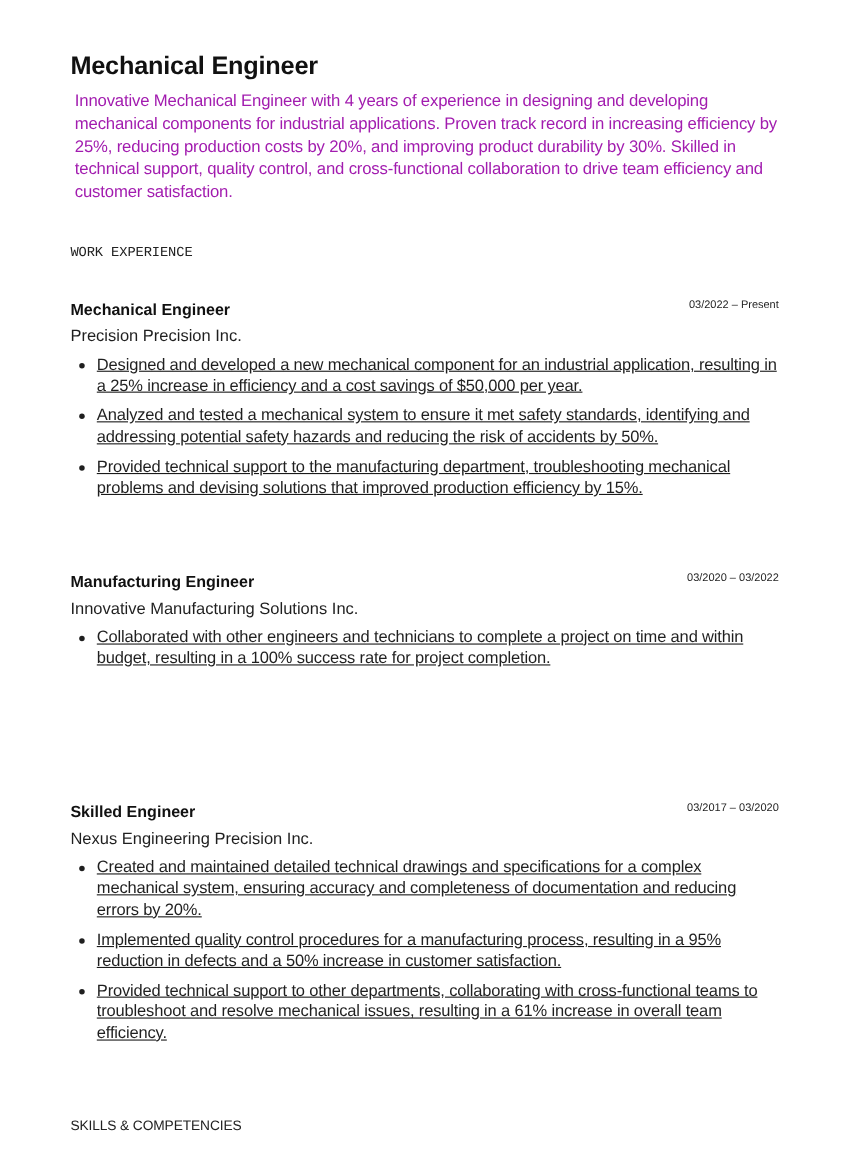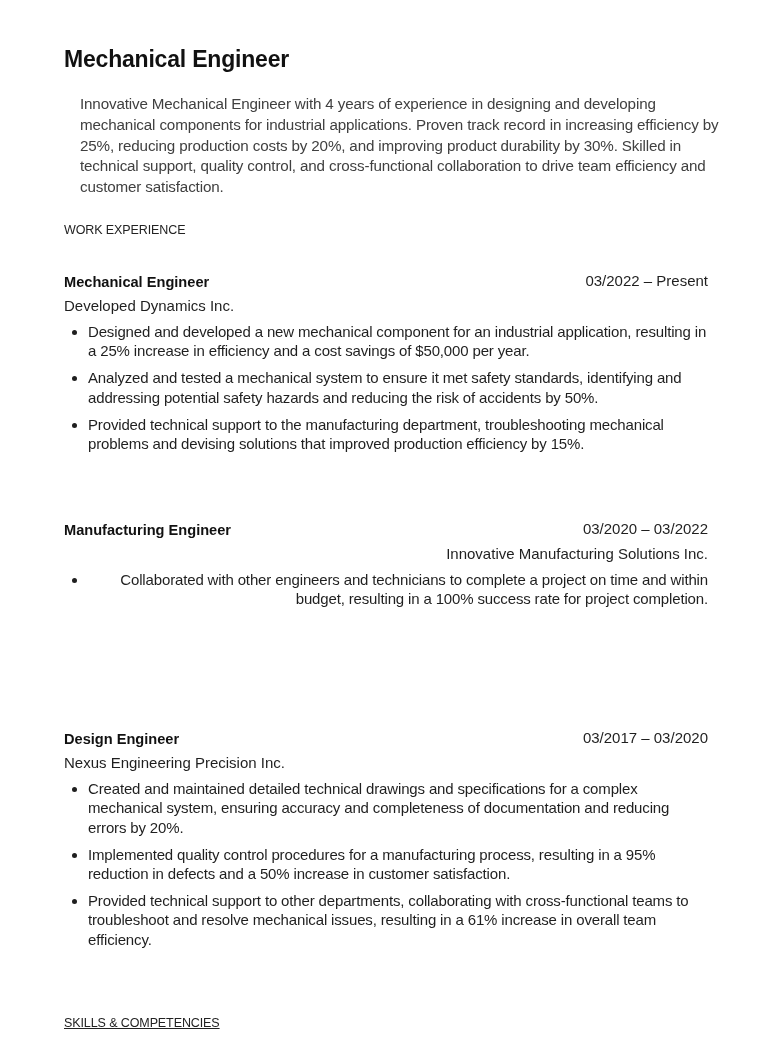--- a/index.html
+++ b/index.html
@@ -9,82 +9,82 @@
       color: #1a1a1a;
     }
     .page { position: relative; padding: 0 64px 0 64px; }
     .title {
       position: absolute; left: 64px; top: 46px;
       font-size: 23px; font-weight: bold; letter-spacing: -0.2px; color: #111;
       margin: 0;
     }
     .summary {
       position: absolute; left: 64px; top: 78px; width: 650px;
-      font-size: 15.2px; line-height: 20.8px; color: #404040; margin: 16px;
+      font-size: 15.2px; line-height: 20.8px; color: #a21caf; margin: 4px;
       letter-spacing: -0.15px;
     }
     .section-label {
       position: absolute; left: 64px;
       font-size: 12.5px; color: #222; letter-spacing: -0.1px;
     }
     .job { position: absolute; left: 64px; width: 644px; }
     .job-head { position: relative; height: 22px; }
     .job-title { font-size: 14.6px; font-weight: bold; color: #111; position: absolute; left: 0; top: 2px; }
-    .job-dates { font-size: 15px; color: #1f1f1f; position: absolute; right: 0; top: 0; }
+    .job-dates { font-size: 10px; color: #1f1f1f; position: absolute; right: 0; top: 0; }
     .company { font-size: 15px; color: #1f1f1f; margin-top: 2px; height: 22px; line-height: 20px; }
-    ul.bullets { list-style: none; margin: 4px 0 0 0; padding: 0; }
+    ul.bullets { list-style: none; margin: 4px 0 0 0; padding: 0; text-decoration: underline; }
     ul.bullets li {
       position: relative; padding-left: 24px; font-size: 15px; line-height: 19.4px;
       color: #1f1f1f; margin-bottom: 7.5px; letter-spacing: -0.15px;
     }
     ul.bullets li::before {
       content: ""; position: absolute; left: 8px; top: 8px;
       width: 5px; height: 5px; border-radius: 50%; background: #1f1f1f;
     }
   </style>
 </head>
 <body>
 
 <div class="page">
   <h1 class="title">Mechanical Engineer</h1>
   <p class="summary">Innovative Mechanical Engineer with 4 years of experience in designing and developing mechanical components for industrial applications. Proven track record in increasing efficiency by 25%, reducing production costs by 20%, and improving product durability by 30%. Skilled in technical support, quality control, and cross-functional collaboration to drive team efficiency and customer satisfaction.</p>
 
-  <div class="section-label" style="top:223px;">WORK EXPERIENCE</div>
+  <div class="section-label" style="top:223px;font-family:Liberation Mono, monospace;">WORK EXPERIENCE</div>
 
   <div class="job" style="top:272px;">
     <div class="job-head">
       <span class="job-title">Mechanical Engineer</span>
       <span class="job-dates">03/2022 – Present</span>
     </div>
-    <div class="company">Developed Dynamics Inc.</div>
+    <div class="company">Precision Precision Inc.</div>
     <ul class="bullets">
       <li>Designed and developed a new mechanical component for an industrial application, resulting in a 25% increase in efficiency and a cost savings of $50,000 per year.</li>
       <li>Analyzed and tested a mechanical system to ensure it met safety standards, identifying and addressing potential safety hazards and reducing the risk of accidents by 50%.</li>
       <li>Provided technical support to the manufacturing department, troubleshooting mechanical problems and devising solutions that improved production efficiency by 15%.</li>
     </ul>
   </div>
 
-  <div class="job" style="top:520px;text-align:right;">
+  <div class="job" style="top:520px;">
     <div class="job-head">
       <span class="job-title">Manufacturing Engineer</span>
       <span class="job-dates">03/2020 – 03/2022</span>
     </div>
     <div class="company">Innovative Manufacturing Solutions Inc.</div>
     <ul class="bullets">
       <li>Collaborated with other engineers and technicians to complete a project on time and within budget, resulting in a 100% success rate for project completion.</li>
     </ul>
   </div>
 
   <div class="job" style="top:729px;">
     <div class="job-head">
-      <span class="job-title">Design Engineer</span>
+      <span class="job-title">Skilled Engineer</span>
       <span class="job-dates">03/2017 – 03/2020</span>
     </div>
     <div class="company">Nexus Engineering Precision Inc.</div>
     <ul class="bullets">
       <li>Created and maintained detailed technical drawings and specifications for a complex mechanical system, ensuring accuracy and completeness of documentation and reducing errors by 20%.</li>
       <li>Implemented quality control procedures for a manufacturing process, resulting in a 95% reduction in defects and a 50% increase in customer satisfaction.</li>
       <li>Provided technical support to other departments, collaborating with cross-functional teams to troubleshoot and resolve mechanical issues, resulting in a 61% increase in overall team efficiency.</li>
     </ul>
   </div>
 
-  <div class="section-label" style="top:1016px;text-decoration:underline;">SKILLS &amp; COMPETENCIES</div>
+  <div class="section-label" style="top:1016px;">SKILLS &amp; COMPETENCIES</div>
 </div>
 
 </body></html>

